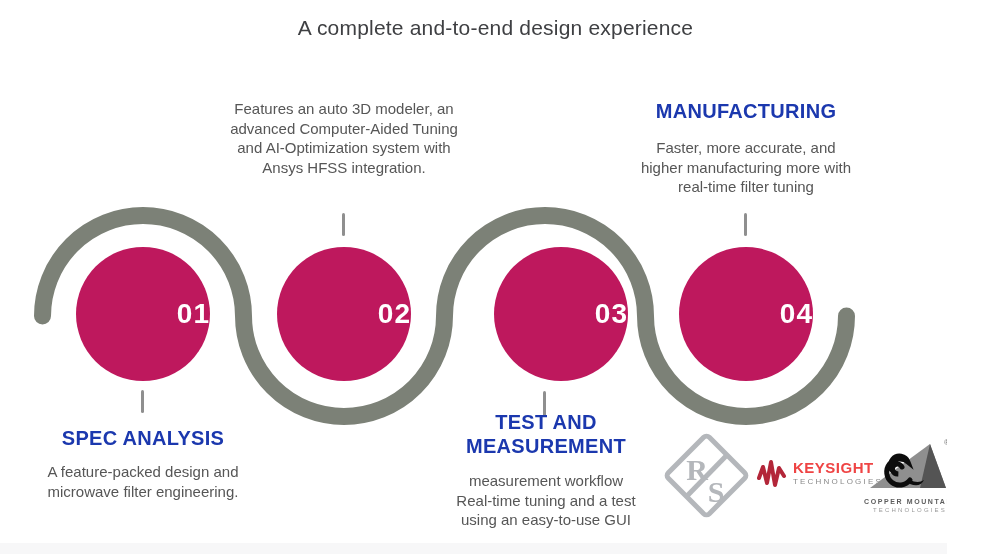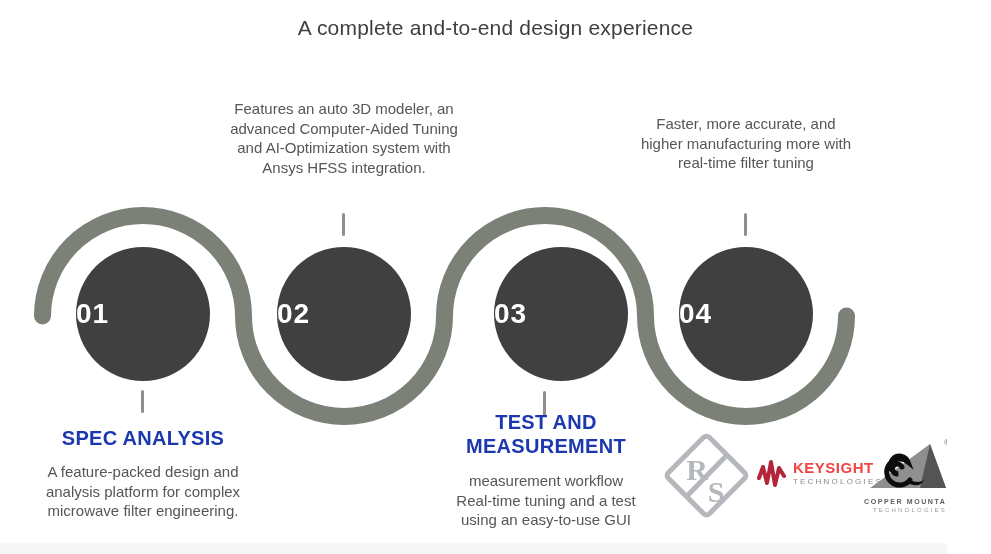--- a/index.html
+++ b/index.html
@@ -12,22 +12,22 @@
   }
   .page-title{
     position:absolute;top:16px;left:0;width:991px;
     text-align:center;
     font-size:21px;font-weight:400;color:#3f4043;
     letter-spacing:0.2px;
   }
   .wave-svg{position:absolute;top:0;left:0;}
   .step-circle{
     position:absolute;width:134px;height:134px;border-radius:50%;
-    background:#404040;
-    display:flex;align-items:center;justify-content:flex-start;
+    background:#be185d;
+    display:flex;align-items:center;justify-content:flex-end;
   }
   .step-number{
     color:#ffffff;font-size:28px;font-weight:700;letter-spacing:1px;
   }
   .tick{
     position:absolute;width:3px;background:#8f8f8f;border-radius:2px;
   }
   .step-text{
     position:absolute;text-align:center;
   }
@@ -90,32 +90,32 @@
   <div class="step-text" style="left:194px;top:85px;width:300px;">
     <div class="step-desc" style="margin-top:14px;width:250px;">
       <div>Features an auto 3D modeler, an</div>
       <div>advanced Computer-Aided Tuning</div>
       <div>and AI-Optimization system with</div>
       <div>Ansys HFSS integration.</div>
     </div>
   </div>
 
   <div class="step-text" style="left:596px;top:99px;width:300px;">
+    <div class="step-heading">MANUFACTURING</div>
     <div class="step-desc" style="margin-top:15px;width:250px;">
       <div>Faster, more accurate, and</div>
       <div>higher manufacturing more with</div>
       <div>real-time filter tuning</div>
     </div>
   </div>
 
   <div class="step-text" style="left:13px;top:426px;width:260px;">
     <div class="step-heading">SPEC ANALYSIS</div>
     <div class="step-desc" style="margin-top:12px;width:220px;">
       <div>A feature-packed design and</div>
-      <div>analysis platform for complex</div>
       <div>microwave filter engineering.</div>
     </div>
   </div>
 
   <div class="step-text" style="left:396px;top:410px;width:300px;">
     <div class="step-heading" style="max-width:180px;">TEST AND MEASUREMENT</div>
     <div class="step-desc" style="margin-top:13px;width:210px;">
       <div>measurement workflow</div>
       <div>Real-time tuning and a test</div>
       <div>using an easy-to-use GUI</div>

